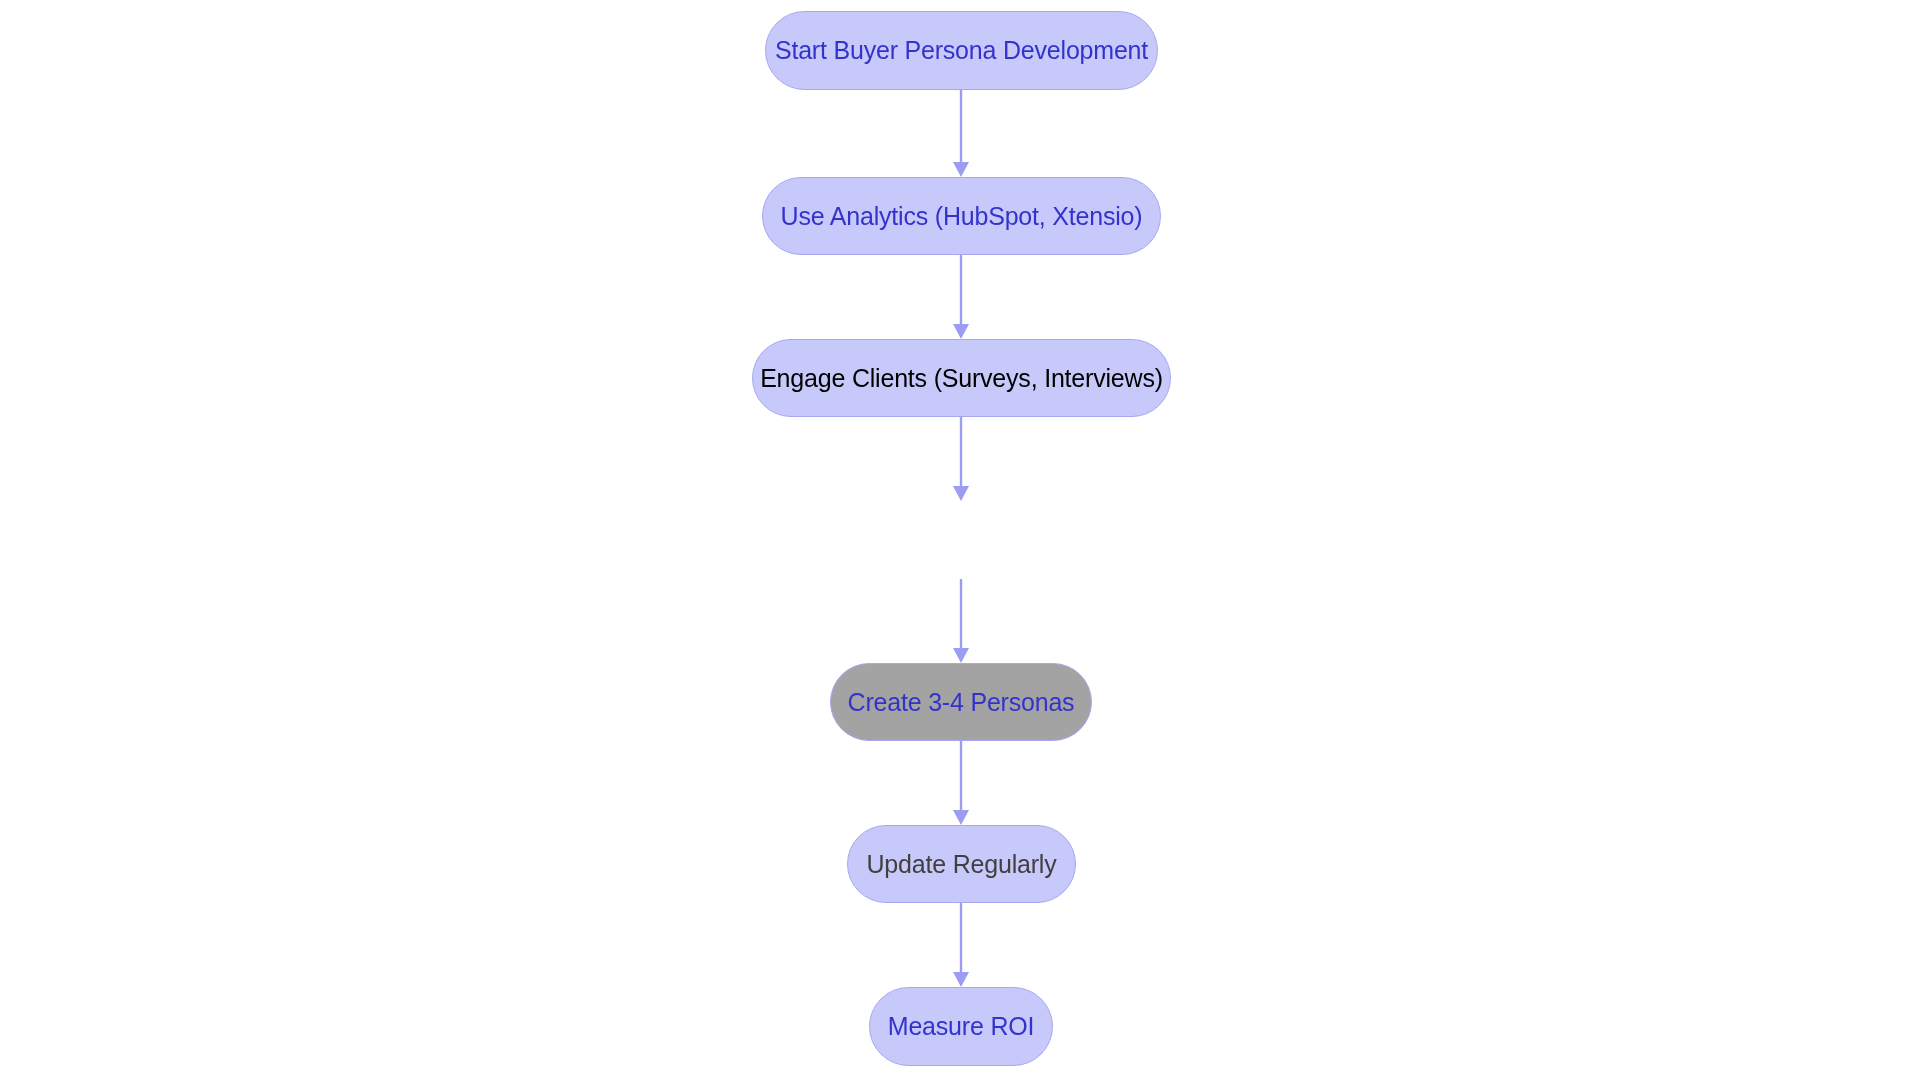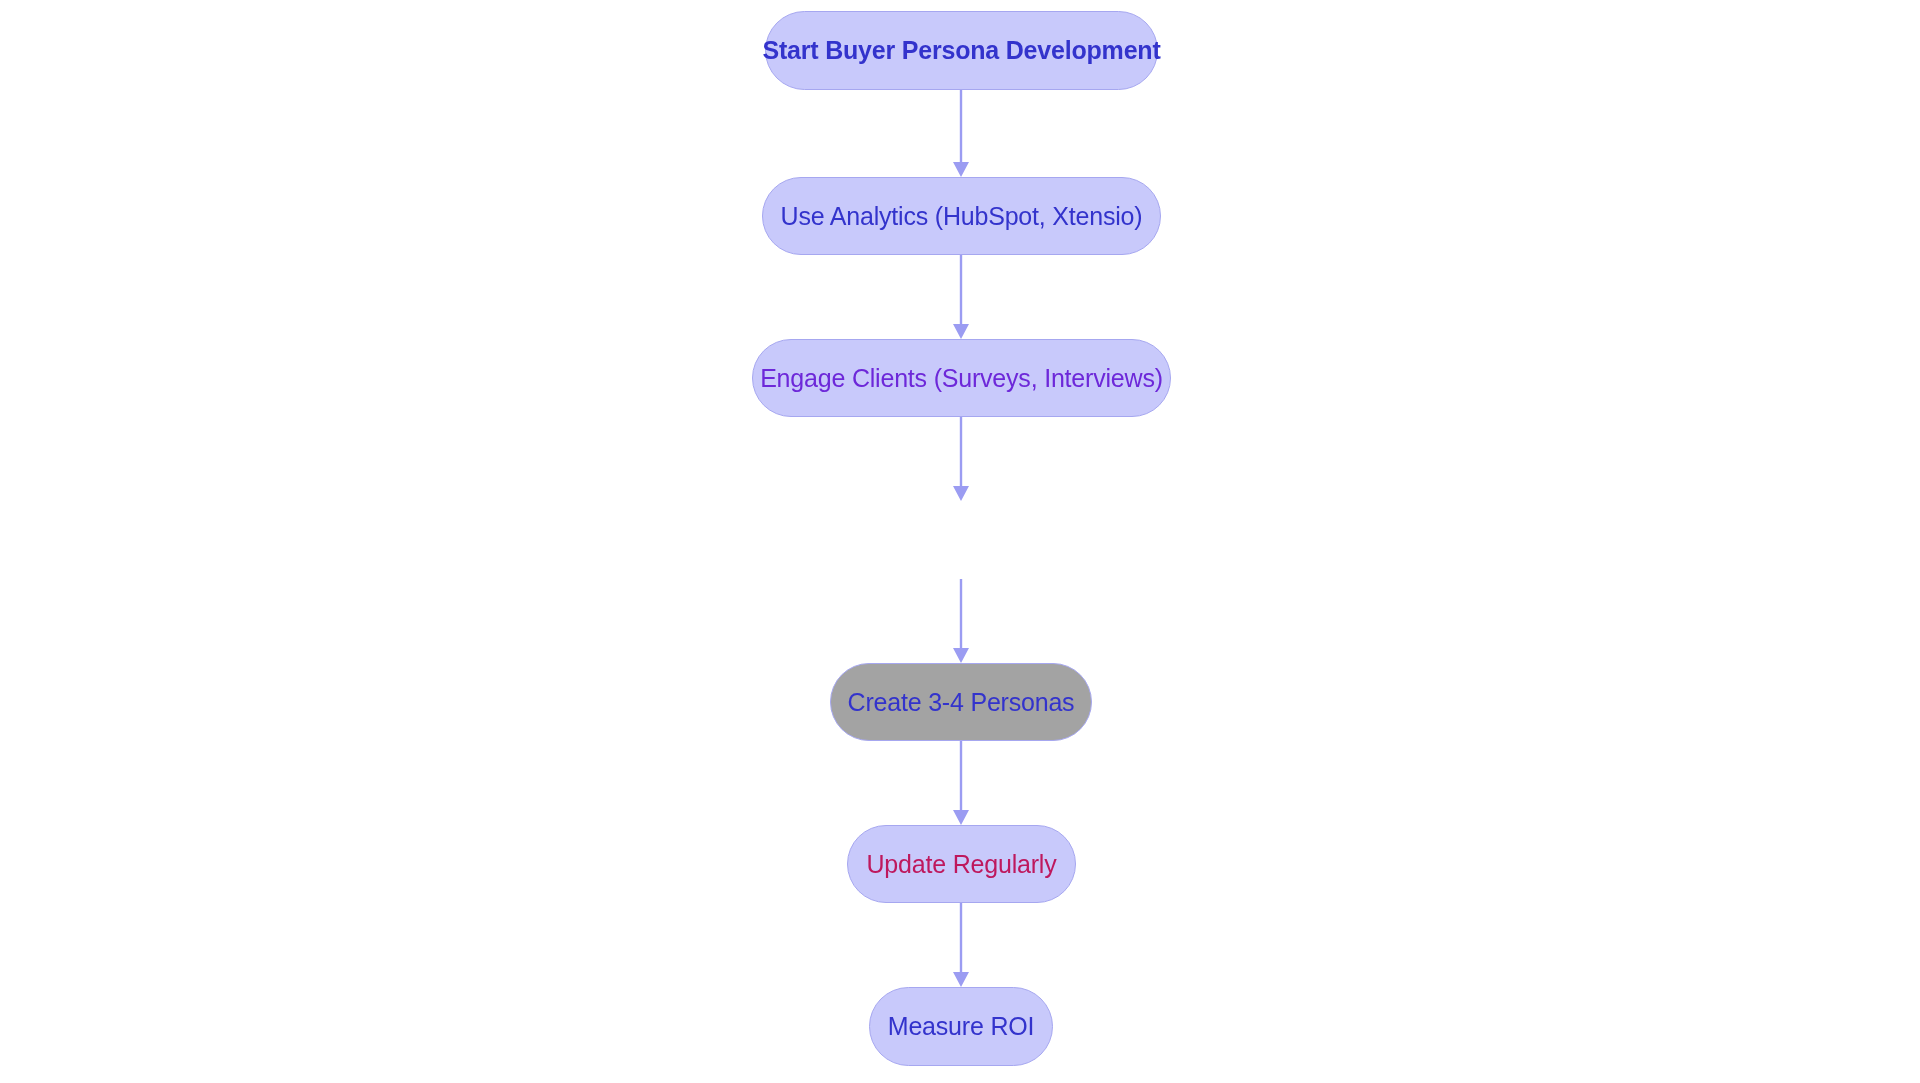--- a/index.html
+++ b/index.html
@@ -84,31 +84,31 @@
         <line x1="10" y1="0" x2="10" y2="70" stroke="#9b9cf2" stroke-width="2.4"></line>
         <polygon points="2,69 18,69 10,84" fill="#9b9cf2"></polygon>
       </svg>
     </div>
     <div class="flow-arrow" style="left: 951px; top: 903px; width: 20px; height: 84px;">
       <svg width="20" height="84" viewBox="0 0 20 84">
         <line x1="10" y1="0" x2="10" y2="70" stroke="#9b9cf2" stroke-width="2.4"></line>
         <polygon points="2,69 18,69 10,84" fill="#9b9cf2"></polygon>
       </svg>
     </div>
-    <div class="flow-node" style="left: 765px; top: 11px; width: 393px; height: 79px; background: rgb(200, 201, 251); border-color: rgb(166, 167, 240); color: rgb(51, 51, 204); font-weight: bold;">
+    <div class="flow-node" style="left: 765px; top: 11px; width: 393px; height: 79px; background: rgb(200, 201, 251); border-color: rgb(166, 167, 240); color: rgb(51, 51, 204);">
       <span class="flow-node-label">Start Buyer Persona Development</span>
     </div>
     <div class="flow-node" style="left: 762px; top: 177px; width: 399px; height: 78px; background: rgb(200, 201, 251); border-color: rgb(166, 167, 240); color: rgb(51, 51, 204);">
       <span class="flow-node-label">Use Analytics (HubSpot, Xtensio)</span>
     </div>
-    <div class="flow-node" style="left: 752px; top: 339px; width: 419px; height: 78px; background: rgb(200, 201, 251); border-color: rgb(166, 167, 240); color: #6d28d9;">
+    <div class="flow-node" style="left: 752px; top: 339px; width: 419px; height: 78px; background: rgb(200, 201, 251); border-color: rgb(166, 167, 240); color: #000000;">
       <span class="flow-node-label">Engage Clients (Surveys, Interviews)</span>
     </div>
     <div class="flow-node" style="left: 830px; top: 663px; width: 262px; height: 78px; background: #a3a3a3; border-color: rgb(166, 167, 240); color: rgb(51, 51, 204);">
       <span class="flow-node-label">Create 3-4 Personas</span>
     </div>
-    <div class="flow-node" style="left: 847px; top: 825px; width: 229px; height: 78px; background: rgb(200, 201, 251); border-color: rgb(166, 167, 240); color: #be185d;">
+    <div class="flow-node" style="left: 847px; top: 825px; width: 229px; height: 78px; background: rgb(200, 201, 251); border-color: rgb(166, 167, 240); color: #404040;">
       <span class="flow-node-label">Update Regularly</span>
     </div>
     <div class="flow-node" style="left: 869px; top: 987px; width: 184px; height: 79px; background: rgb(200, 201, 251); border-color: rgb(166, 167, 240); color: rgb(51, 51, 204); justify-content: center;">
       <span class="flow-node-label">Measure ROI</span>
     </div>
   </div>
 
 </body></html>

